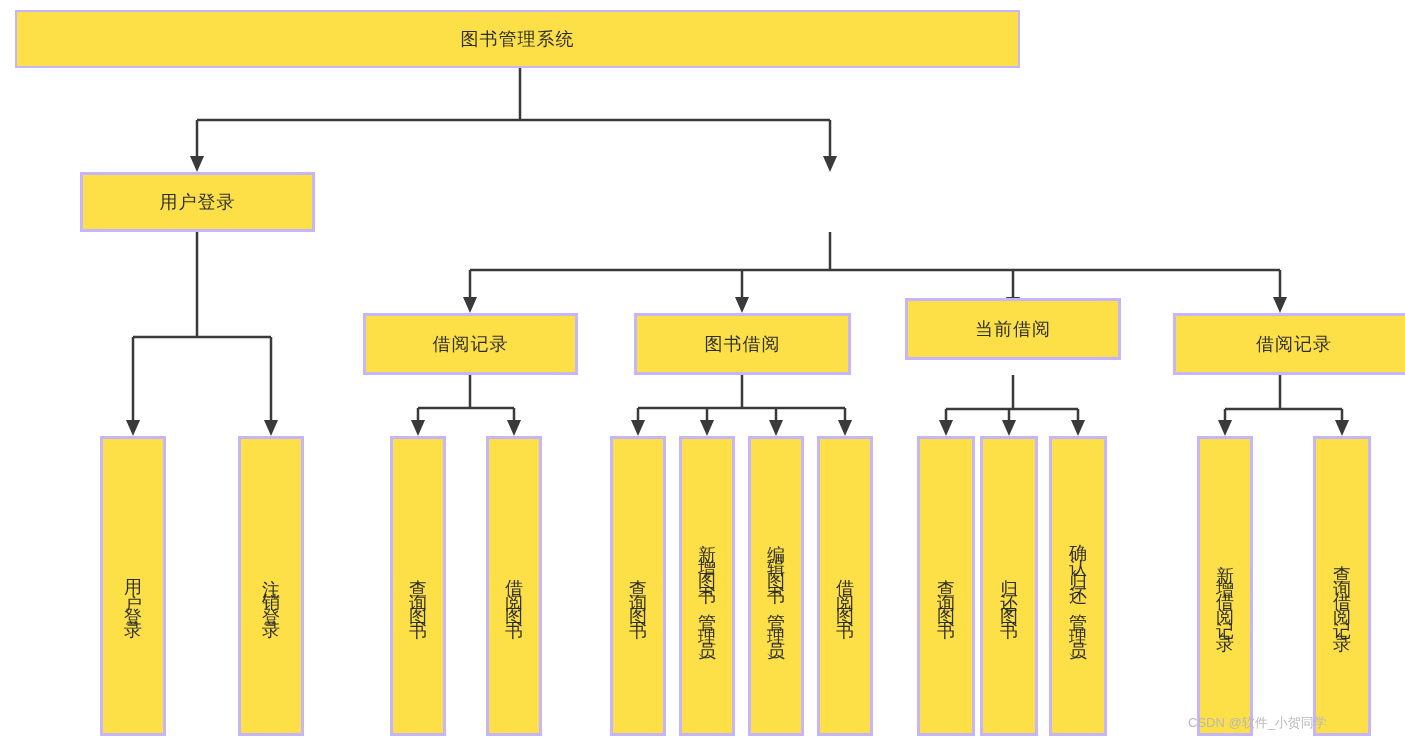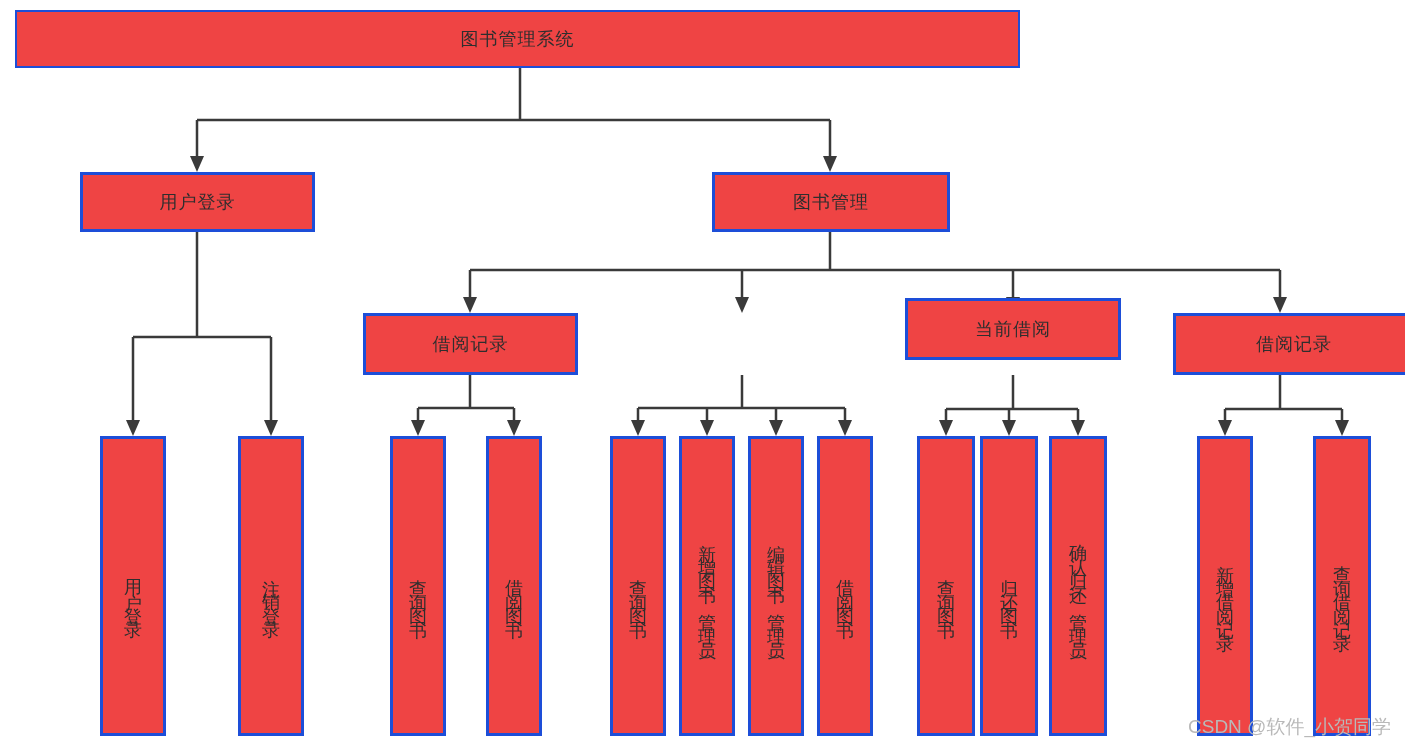--- a/index.html
+++ b/index.html
@@ -12,22 +12,22 @@
     overflow: hidden;
   }
   .connectors {
     position: absolute;
     left: 0; top: 0;
     width: 1405px; height: 747px;
   }
   .node {
     position: absolute;
     box-sizing: border-box;
-    background: #ef4444;
-    border: 3px solid #1d4ed8;
+    background: #fde047;
+    border: 3px solid #c4b5fd;
     display: flex;
     align-items: center;
     justify-content: center;
     color: #2e2e2e;
   }
   .node.root { border-width: 2px; }
   .hlabel {
     font-size: 18px;
     letter-spacing: 1px;
     white-space: nowrap;
@@ -40,21 +40,21 @@
     font-size: 18px;
     letter-spacing: 14px;
     margin-bottom: -14px;
     color: #2e2e2e;
     white-space: nowrap;
   }
   .watermark {
     position: absolute;
     left: 1188px;
     top: 714px;
-    font-size: 19px;
+    font-size: 13px;
     color: #b9b9b9;
     white-space: nowrap;
   }
 </style>
 </head>
 <body>
 
 <div class="canvas">
 
   <svg class="connectors" viewBox="0 0 1405 747" xmlns="http://www.w3.org/2000/svg">
@@ -97,26 +97,26 @@
     </g>
   </svg>
 
   <div class="node root" style="left:15px;top:10px;width:1005px;height:58px">
     <span class="hlabel">图书管理系统</span>
   </div>
 
   <div class="node" style="left:80px;top:172px;width:235px;height:60px">
     <span class="hlabel">用户登录</span>
   </div>
-  <div class="node" style="left:712px;top:172px;width:238px;height:60px">
-    <span class="hlabel">图书管理</span>
-  </div>
 
   <div class="node" style="left:363px;top:313px;width:215px;height:62px">
     <span class="hlabel">借阅记录</span>
+  </div>
+  <div class="node" style="left:634px;top:313px;width:217px;height:62px">
+    <span class="hlabel">图书借阅</span>
   </div>
   <div class="node" style="left:905px;top:298px;width:216px;height:62px">
     <span class="hlabel">当前借阅</span>
   </div>
   <div class="node" style="left:1173px;top:313px;width:242px;height:62px">
     <span class="hlabel">借阅记录</span>
   </div>
 
   <div class="node leafbox" style="left:100px;width:66px">
     <span class="vlabel">用户登录</span>

